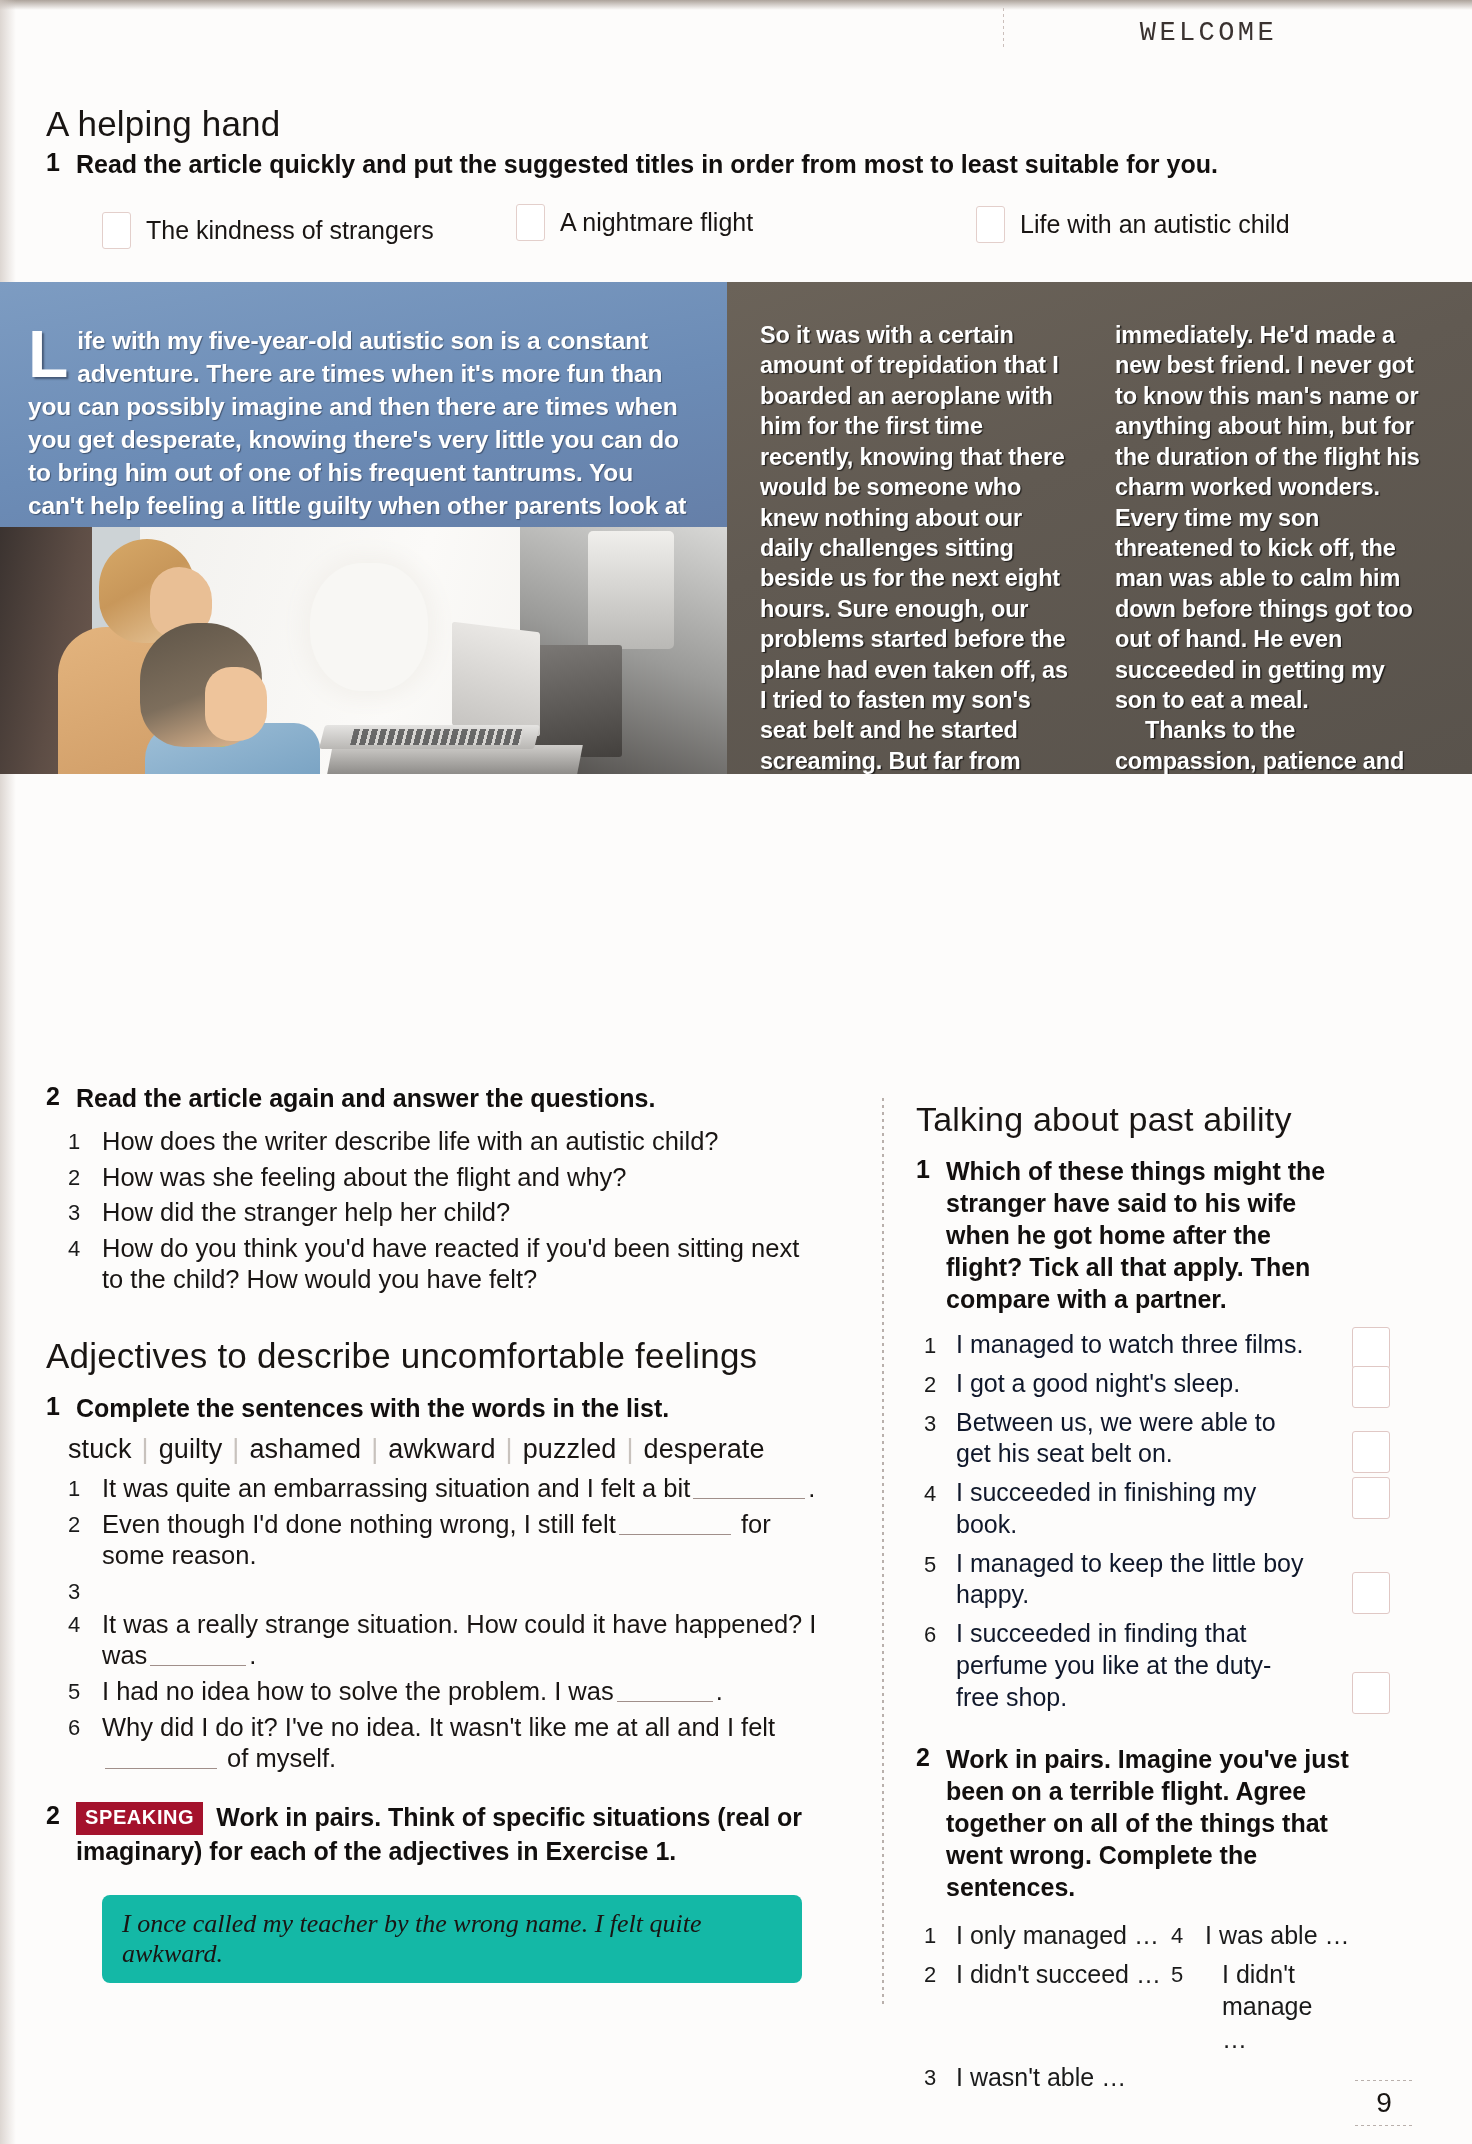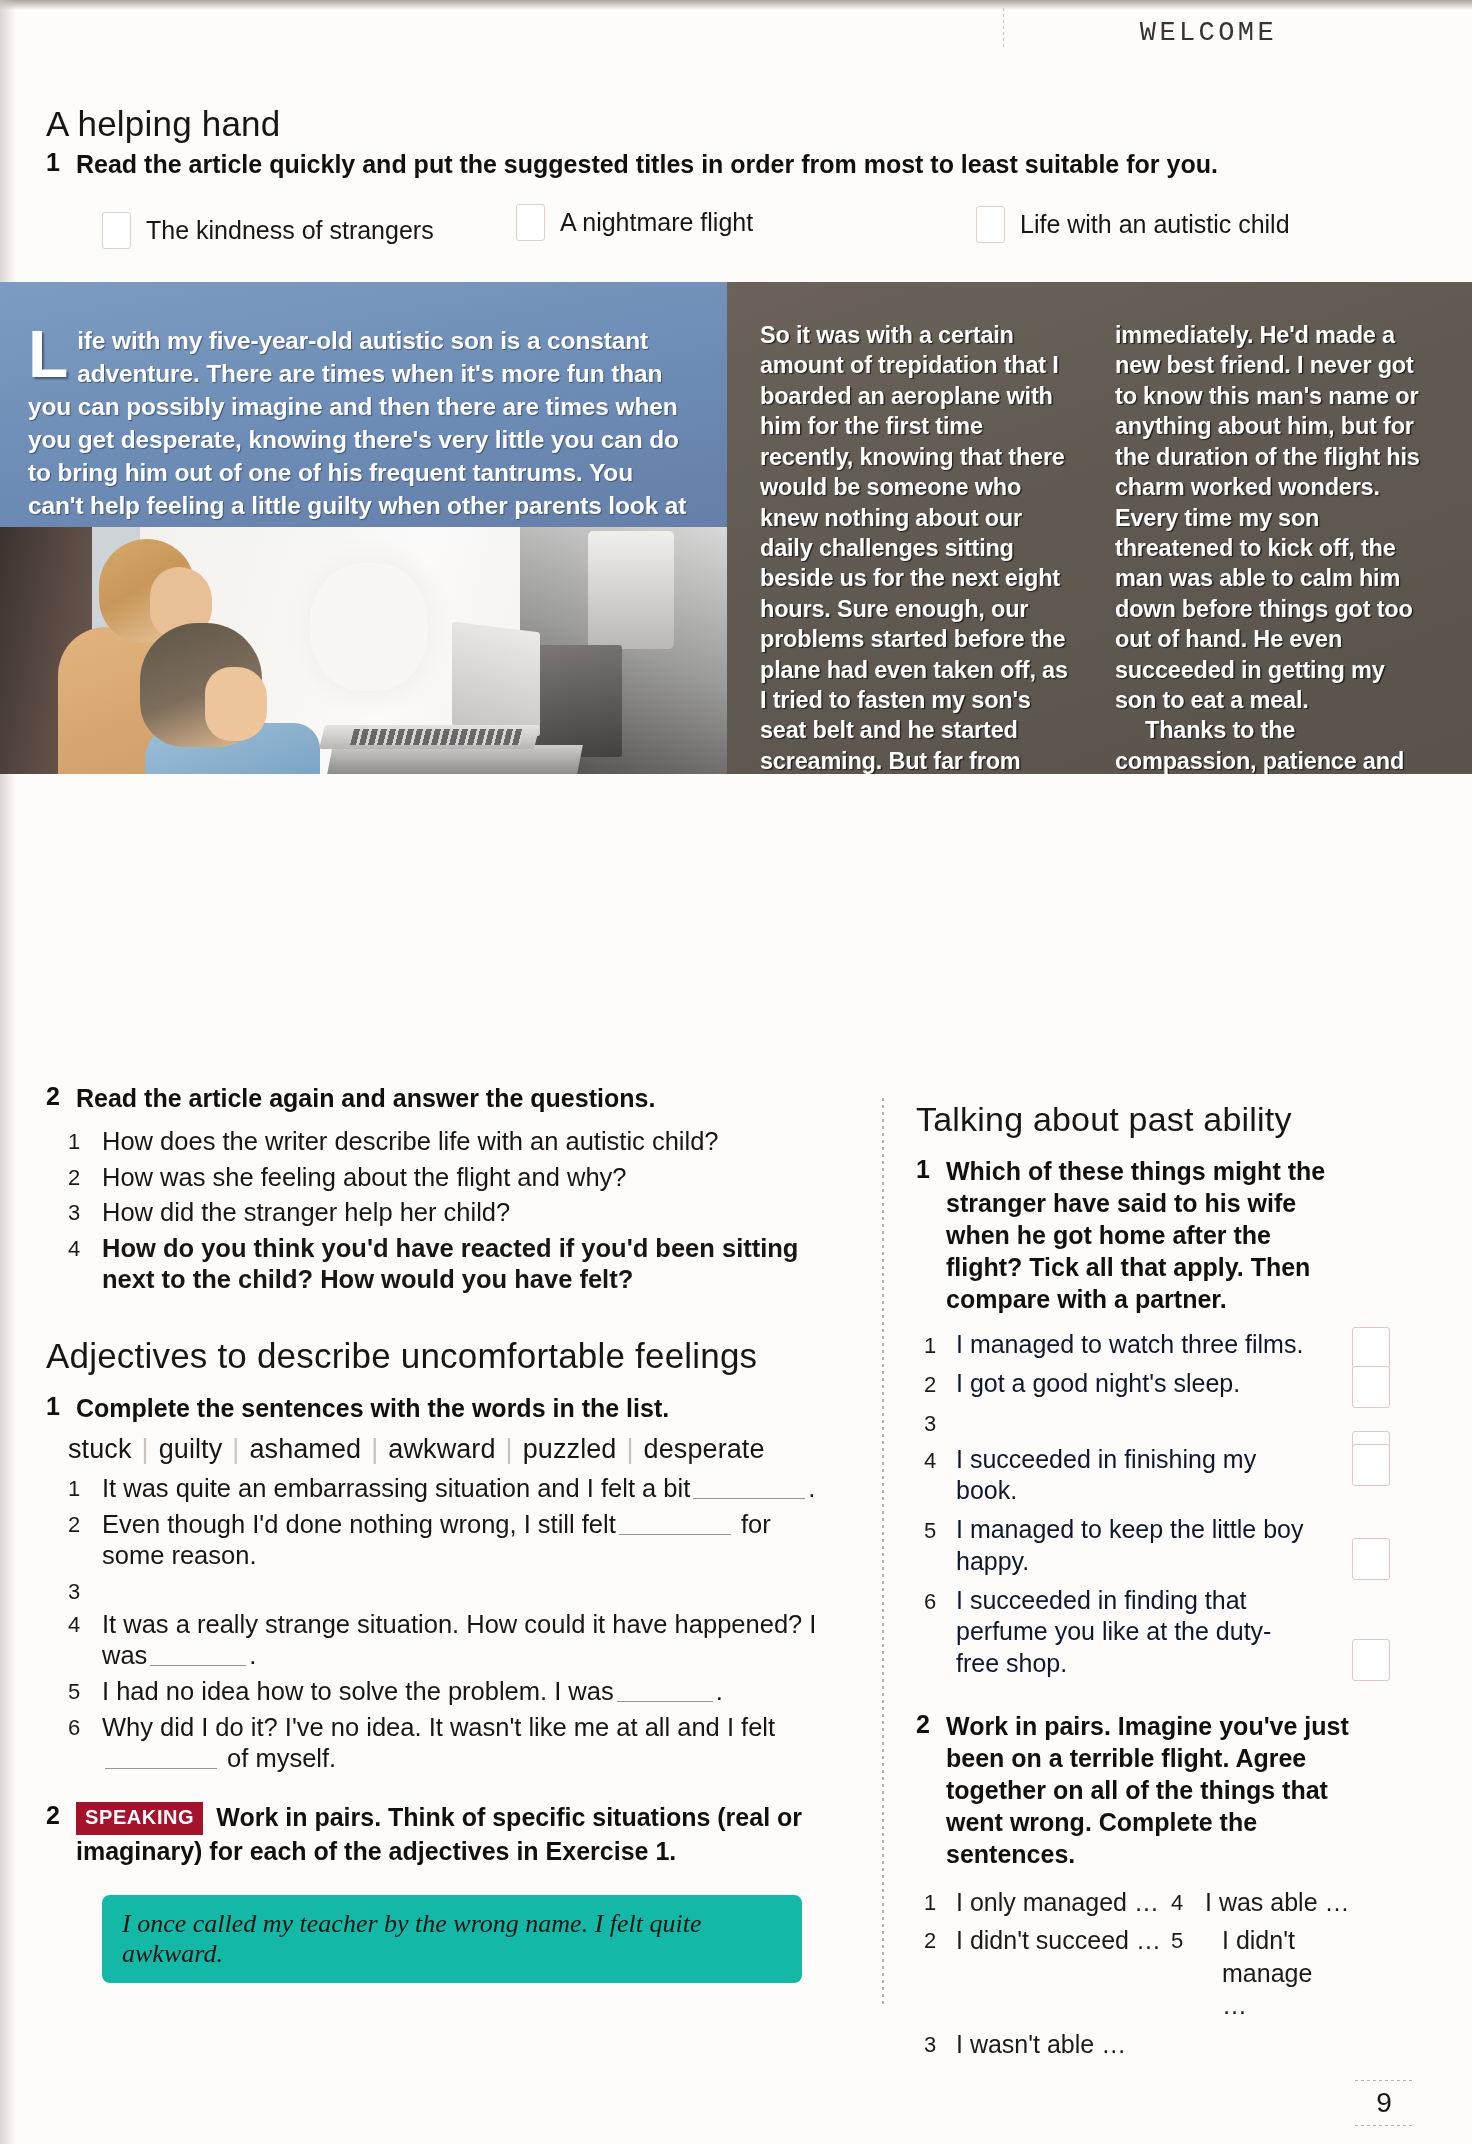--- a/index.html
+++ b/index.html
@@ -295,21 +295,21 @@
       <li>
         <span class="q-num">2</span>
         <span class="q-txt">How was she feeling about the flight and why?</span>
       </li>
       <li>
         <span class="q-num">3</span>
         <span class="q-txt">How did the stranger help her child?</span>
       </li>
       <li>
         <span class="q-num">4</span>
-        <span class="q-txt" style="max-width:700px;font-weight:bold;">How do you think you'd have reacted if you'd been sitting next to the child? How would you have felt?</span>
+        <span class="q-txt" style="max-width:700px;">How do you think you'd have reacted if you'd been sitting next to the child? How would you have felt?</span>
       </li>
     </ul>
 
     <h2 class="sec-title" id="adj-title">Adjectives to describe uncomfortable feelings</h2>
 
     <div class="row" style="margin-top:16px;">
       <span class="ex-num">1</span>
       <span class="ex-instr">Complete the sentences with the words in the list.</span>
     </div>
 
@@ -370,20 +370,21 @@
         <span class="r-txt">I managed to watch three films.</span>
         <span class="tickbox" style="top:-2px;"></span>
       </li>
       <li>
         <span class="r-num">2</span>
         <span class="r-txt">I got a good night's sleep.</span>
         <span class="tickbox" style="top:-2px;"></span>
       </li>
       <li>
         <span class="r-num">3</span>
+        <span class="r-txt">Between us, we were able to get his seat belt on.</span>
         <span class="tickbox" style="top:24px;"></span>
       </li>
       <li>
         <span class="r-num">4</span>
         <span class="r-txt">I succeeded in finishing my book.</span>
         <span class="tickbox" style="top:0px;"></span>
       </li>
       <li>
         <span class="r-num">5</span>
         <span class="r-txt">I managed to keep the little boy happy.</span>

